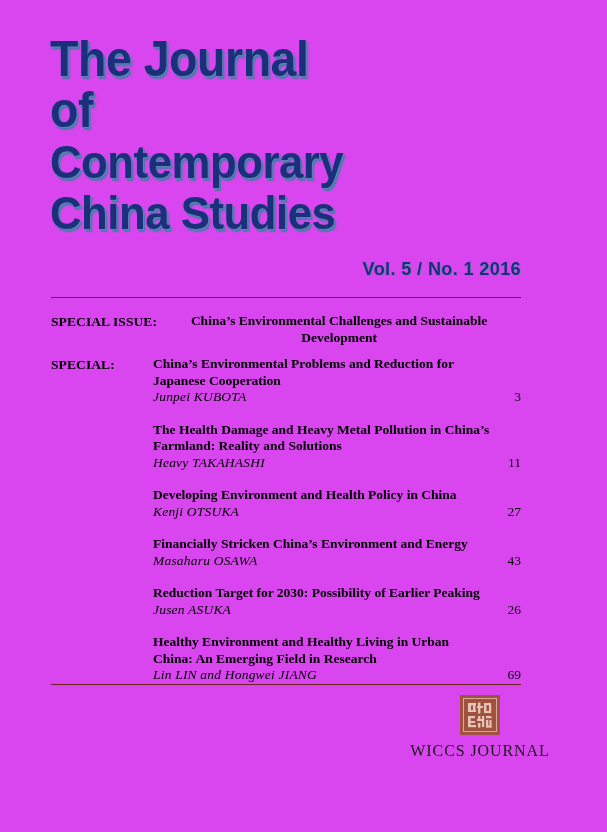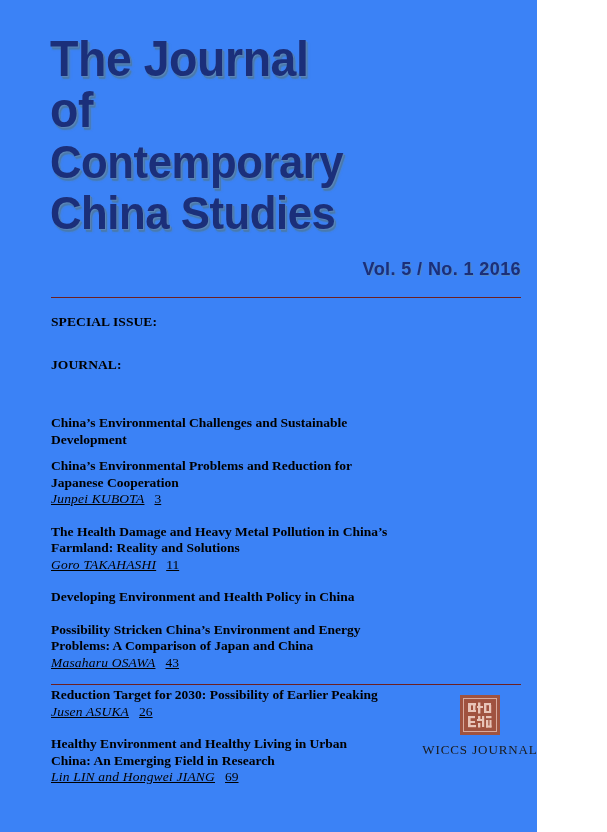--- a/index.html
+++ b/index.html
@@ -12,23 +12,23 @@
     height: 832px;
     position: relative;
     font-family: "Liberation Serif", "DejaVu Serif", serif;
     color: #000000;
     overflow: hidden;
   }
 
   .cover {
     position: absolute;
     inset: 0;
-    width: 537px;
+    width: 607px;
     height: 832px;
-    background: #3b82f6;
+    background: #d946ef;
   }
 
   
   .masthead {
     position: absolute;
     left: 50px;
     top: 34px;
     width: 510px;
   }
   .mast-line {
@@ -76,21 +76,20 @@
   .rule-top { top: 297px; }
   .rule-bottom { top: 684px; }
 
   
   .block {
     position: absolute;
     left: 51px;
     width: 470px;
     display: flex;
     align-items: flex-start;
-    flex-direction: column;
   }
   .block-label {
     flex: 0 0 102px;
     font-weight: 700;
     font-size: 13.5px;
     line-height: 17px;
     letter-spacing: 0.1px;
     white-space: nowrap;
   }
   .block-body {
@@ -98,35 +97,36 @@
     min-width: 0;
   }
 
   .special { top: 313px; }
   .contents { top: 356px; }
 
   .issue-title {
     font-weight: 700;
     font-size: 13.5px;
     line-height: 16.5px;
+    text-align: center;
   }
 
   .entry { margin-bottom: 16px; }
   .entry:last-child { margin-bottom: 0; }
 
   .entry-title {
     font-weight: 700;
     font-size: 13.5px;
     line-height: 16.5px;
   }
   .entry-foot {
     display: flex;
     align-items: baseline;
+    justify-content: space-between;
     line-height: 16.5px;
-    text-decoration: underline;
   }
   .entry-author {
     font-style: italic;
     font-size: 13.5px;
     letter-spacing: 0.2px;
     white-space: nowrap;
   }
   .entry-page {
     font-size: 13.5px;
     font-style: normal;
@@ -152,21 +152,21 @@
     overflow: hidden;
   }
   .seal-inner {
     position: absolute;
     inset: 3px;
     border: 1.5px solid #d8a99c;
   }
   .seal svg { position: absolute; inset: 0; }
   .logo-name {
     margin-top: 7px;
-    font-size: 13px;
+    font-size: 16px;
     letter-spacing: 0.9px;
     color: #1a1a1a;
     white-space: nowrap;
   }
 </style>
 </head>
 <body>
 
 <div class="cover">
 
@@ -183,44 +183,47 @@
 
   <div class="block special">
     <div class="block-label">SPECIAL ISSUE:</div>
     <div class="block-body">
       <div class="issue-title">China’s Environmental Challenges and Sustainable</div>
       <div class="issue-title">Development</div>
     </div>
   </div>
 
   <div class="block contents">
-    <div class="block-label">JOURNAL:</div>
+    <div class="block-label">SPECIAL:</div>
     <div class="block-body" id="contents-list">
         <div class="entry">
           <div class="entry-title">China’s Environmental Problems and Reduction for</div>
           <div class="entry-title">Japanese Cooperation</div>
           <div class="entry-foot">
             <span class="entry-author">Junpei KUBOTA</span>
             <span class="entry-page">3</span>
           </div>
         </div>
         <div class="entry">
           <div class="entry-title">The Health Damage and Heavy Metal Pollution in China’s</div>
           <div class="entry-title">Farmland: Reality and Solutions</div>
           <div class="entry-foot">
-            <span class="entry-author">Goro TAKAHASHI</span>
+            <span class="entry-author">Heavy TAKAHASHI</span>
             <span class="entry-page">11</span>
           </div>
         </div>
         <div class="entry">
           <div class="entry-title">Developing Environment and Health Policy in China</div>
-        </div>
-        <div class="entry">
-          <div class="entry-title">Possibility Stricken China’s Environment and Energy</div>
-          <div class="entry-title">Problems: A Comparison of Japan and China</div>
+          <div class="entry-foot">
+            <span class="entry-author">Kenji OTSUKA</span>
+            <span class="entry-page">27</span>
+          </div>
+        </div>
+        <div class="entry">
+          <div class="entry-title">Financially Stricken China’s Environment and Energy</div>
           <div class="entry-foot">
             <span class="entry-author">Masaharu OSAWA</span>
             <span class="entry-page">43</span>
           </div>
         </div>
         <div class="entry">
           <div class="entry-title">Reduction Target for 2030: Possibility of Earlier Peaking</div>
           <div class="entry-foot">
             <span class="entry-author">Jusen ASUKA</span>
             <span class="entry-page">26</span>

